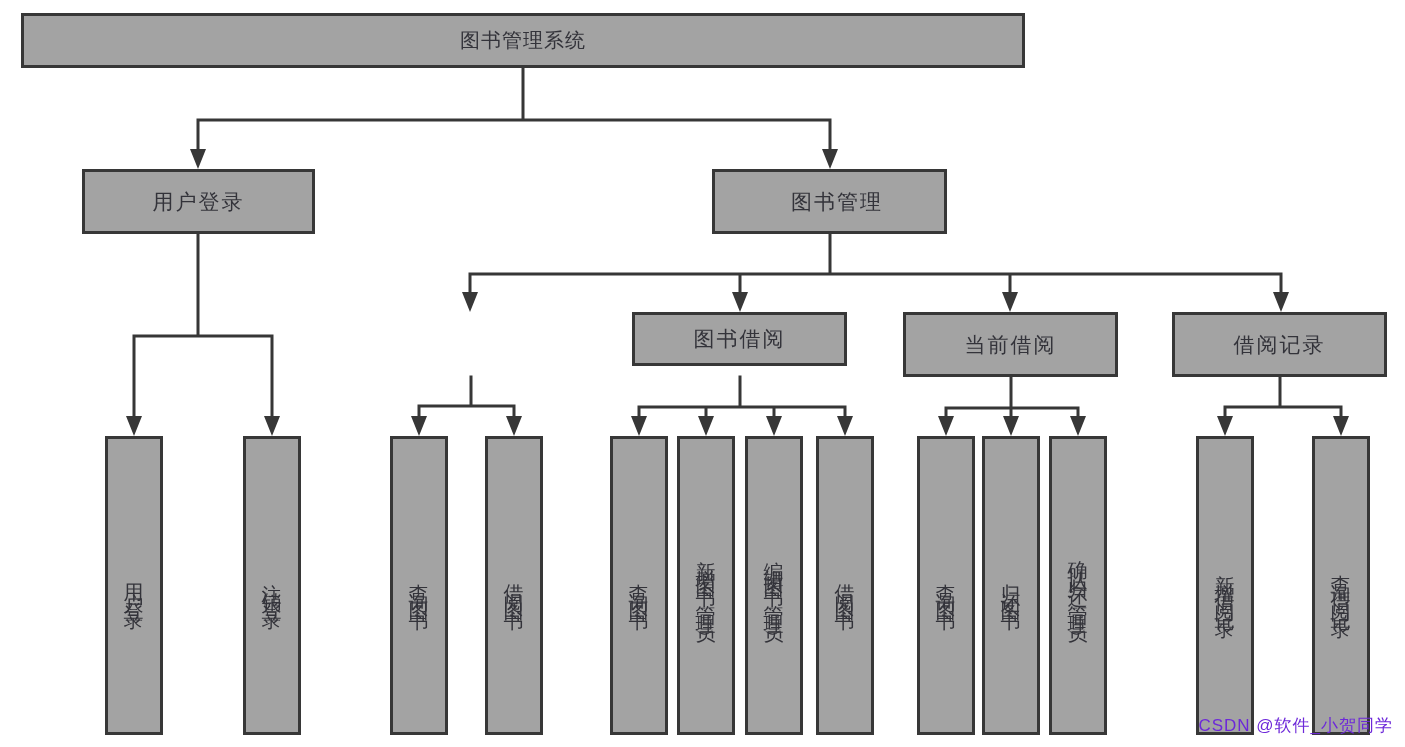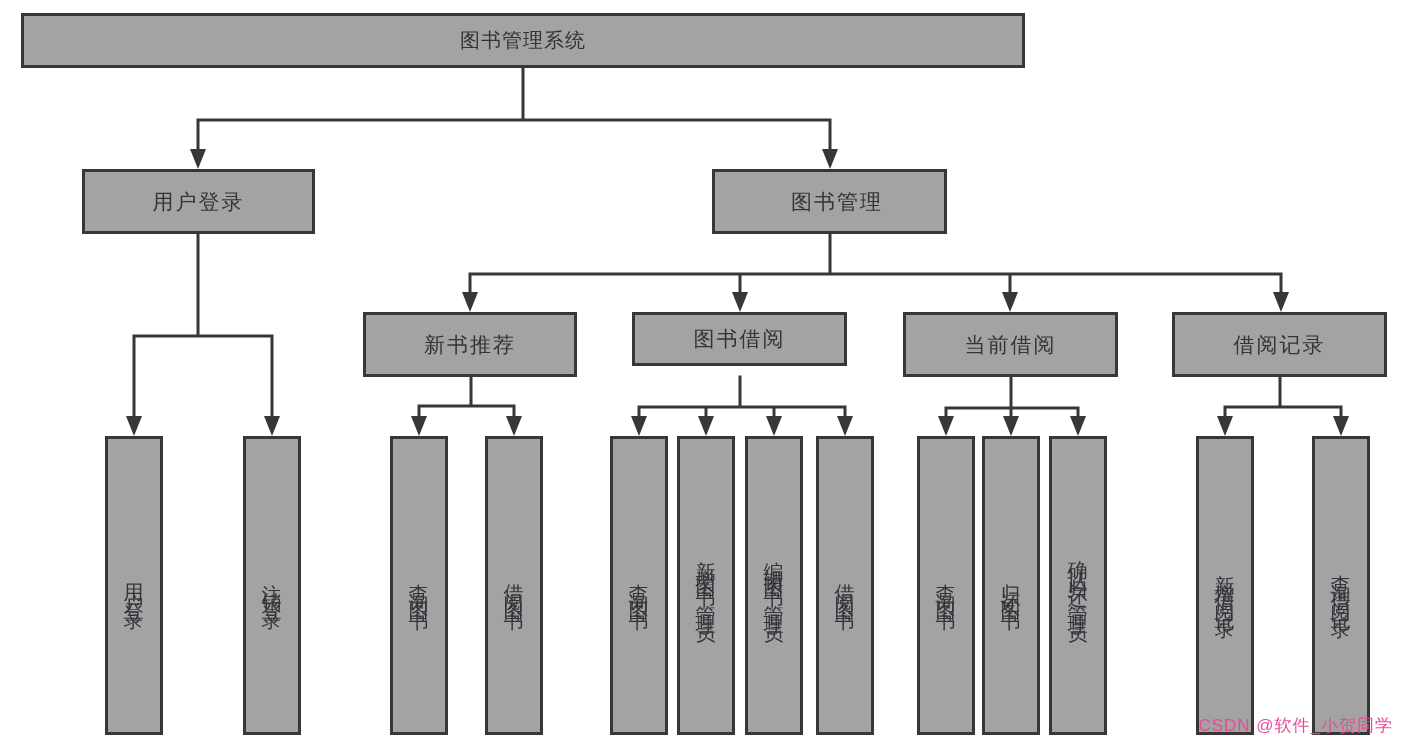--- a/index.html
+++ b/index.html
@@ -39,21 +39,21 @@
     line-height: 1.1;
     letter-spacing: 9px;
     white-space: nowrap;
   }
   .watermark {
     position: absolute;
     top: 714px;
     right: 12px;
     font-size: 17px;
     letter-spacing: 1px;
-    color: #ec4899;
+    color: #6d28d9;
     white-space: nowrap;
     z-index: 5;
   }
 </style>
 </head>
 <body>
 
 <div class="canvas">
 
   <svg class="connectors" width="1405" height="747" viewBox="0 0 1405 747" xmlns="http://www.w3.org/2000/svg">
@@ -103,23 +103,20 @@
     <span class="lbl">图书管理系统</span>
   </div>
 
   <div class="node hnode" style="left:82px; top:169px; width:233px; height:65px;">
     <span class="lbl">用户登录</span>
   </div>
   <div class="node hnode" style="left:712px; top:169px; width:235px; height:65px;padding-left:15px;">
     <span class="lbl">图书管理</span>
   </div>
 
-  <div class="node hnode" style="left:363px; top:312px; width:214px; height:65px;">
-    <span class="lbl">新书推荐</span>
-  </div>
   <div class="node hnode" style="left:632px; top:312px; width:215px; height:54px;">
     <span class="lbl">图书借阅</span>
   </div>
   <div class="node hnode" style="left:1172px; top:312px; width:215px; height:65px;">
     <span class="lbl">借阅记录</span>
   </div>
   <div class="node hnode" style="left:903px; top:312px; width:215px; height:65px;">
     <span class="lbl">当前借阅</span>
   </div>
 

